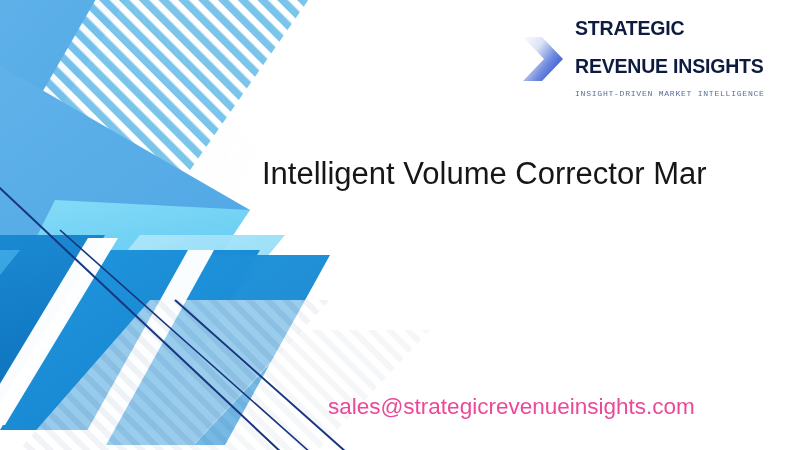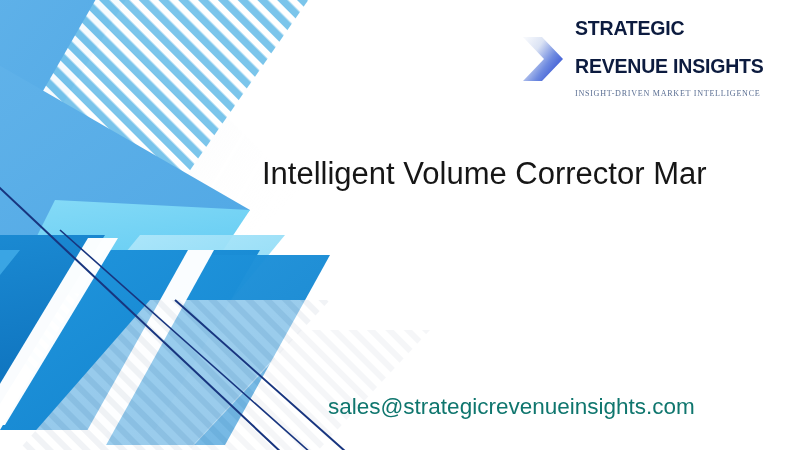--- a/index.html
+++ b/index.html
@@ -55,21 +55,21 @@
     font-family: "Liberation Sans", sans-serif;
     font-weight: bold;
     font-size: 19.5px;
     letter-spacing: -0.2px;
     color: #0c1b3f;
     white-space: nowrap;
   }
   #logo-line-2 { margin-top: 18px; }
   #logo-tagline {
     margin-top: 14px;
-    font-family: Liberation Serif, serif;
+    font-family: Liberation Mono, monospace;
     font-size: 8.1px;
     font-weight: normal;
     letter-spacing: 0.72px;
     color: #5b6f93;
     white-space: nowrap;
   }
 
   
   #report-title {
     position: absolute;
@@ -85,21 +85,21 @@
   }
 
   
   #contact-email {
     position: absolute;
     left: 328px;
     top: 394px;
     font-family: "Liberation Sans", sans-serif;
     font-size: 22.5px;
     font-weight: normal;
-    color: #0f766e;
+    color: #ec4899;
     white-space: nowrap;
   }
 </style>
 </head>
 <body>
 
 <div id="slide">
 
   <div id="artwork">
     <svg width="800" height="450" viewBox="0 0 800 450">

